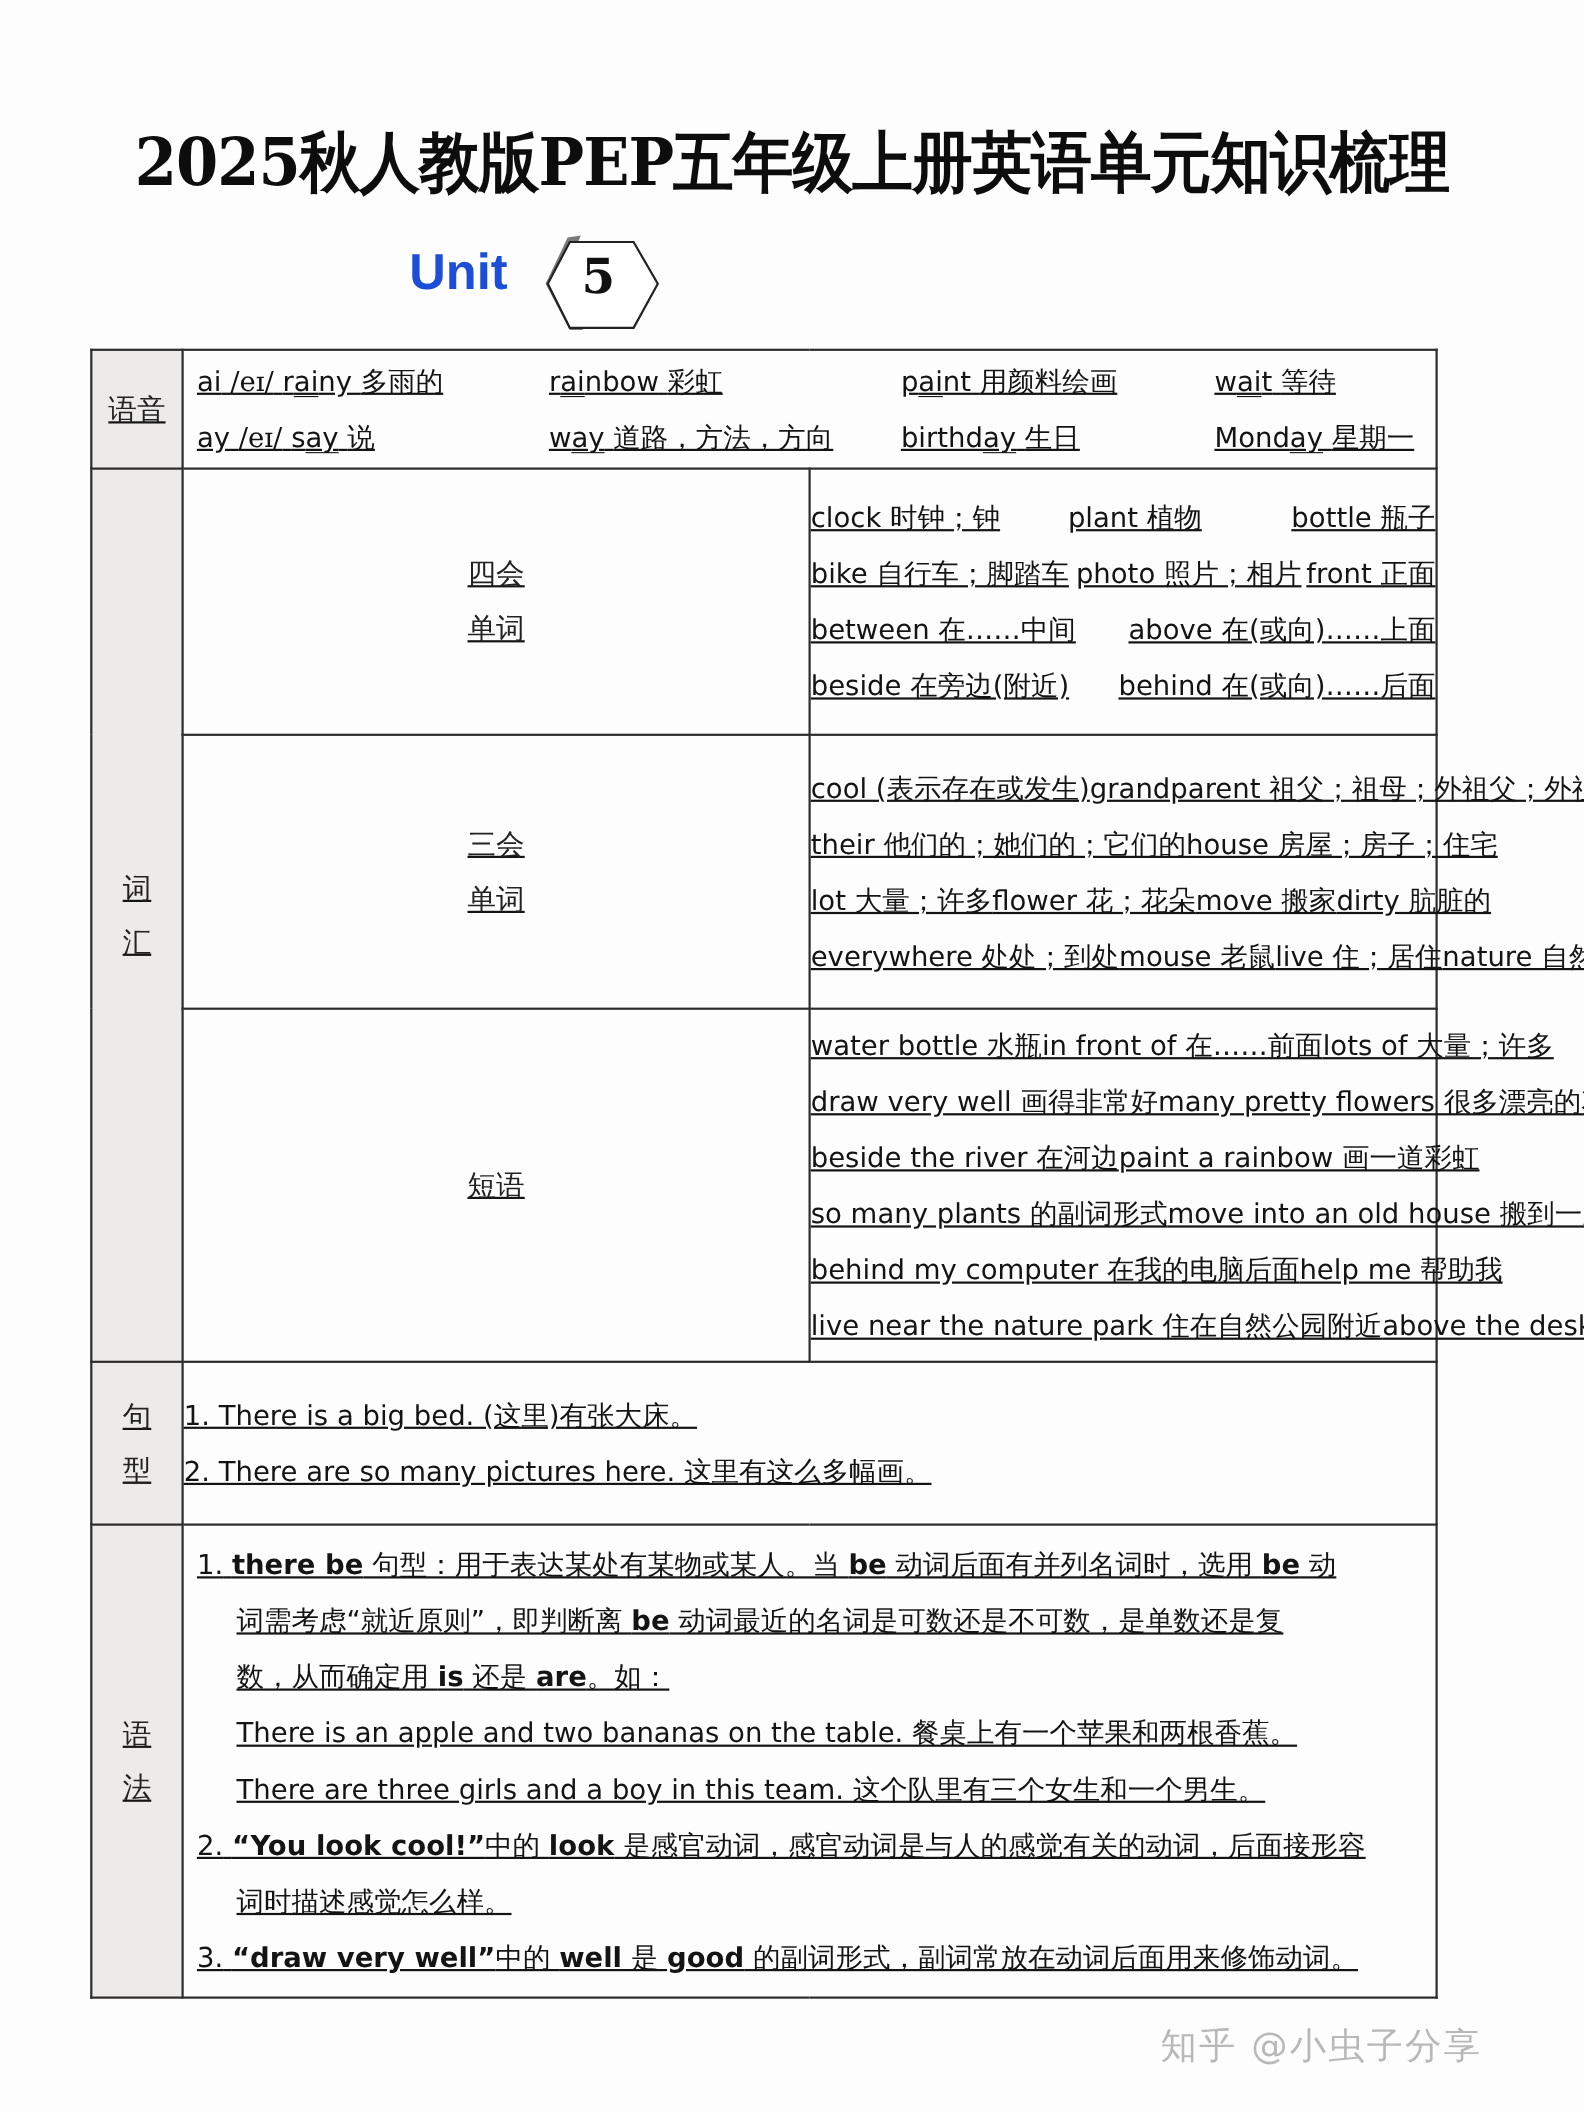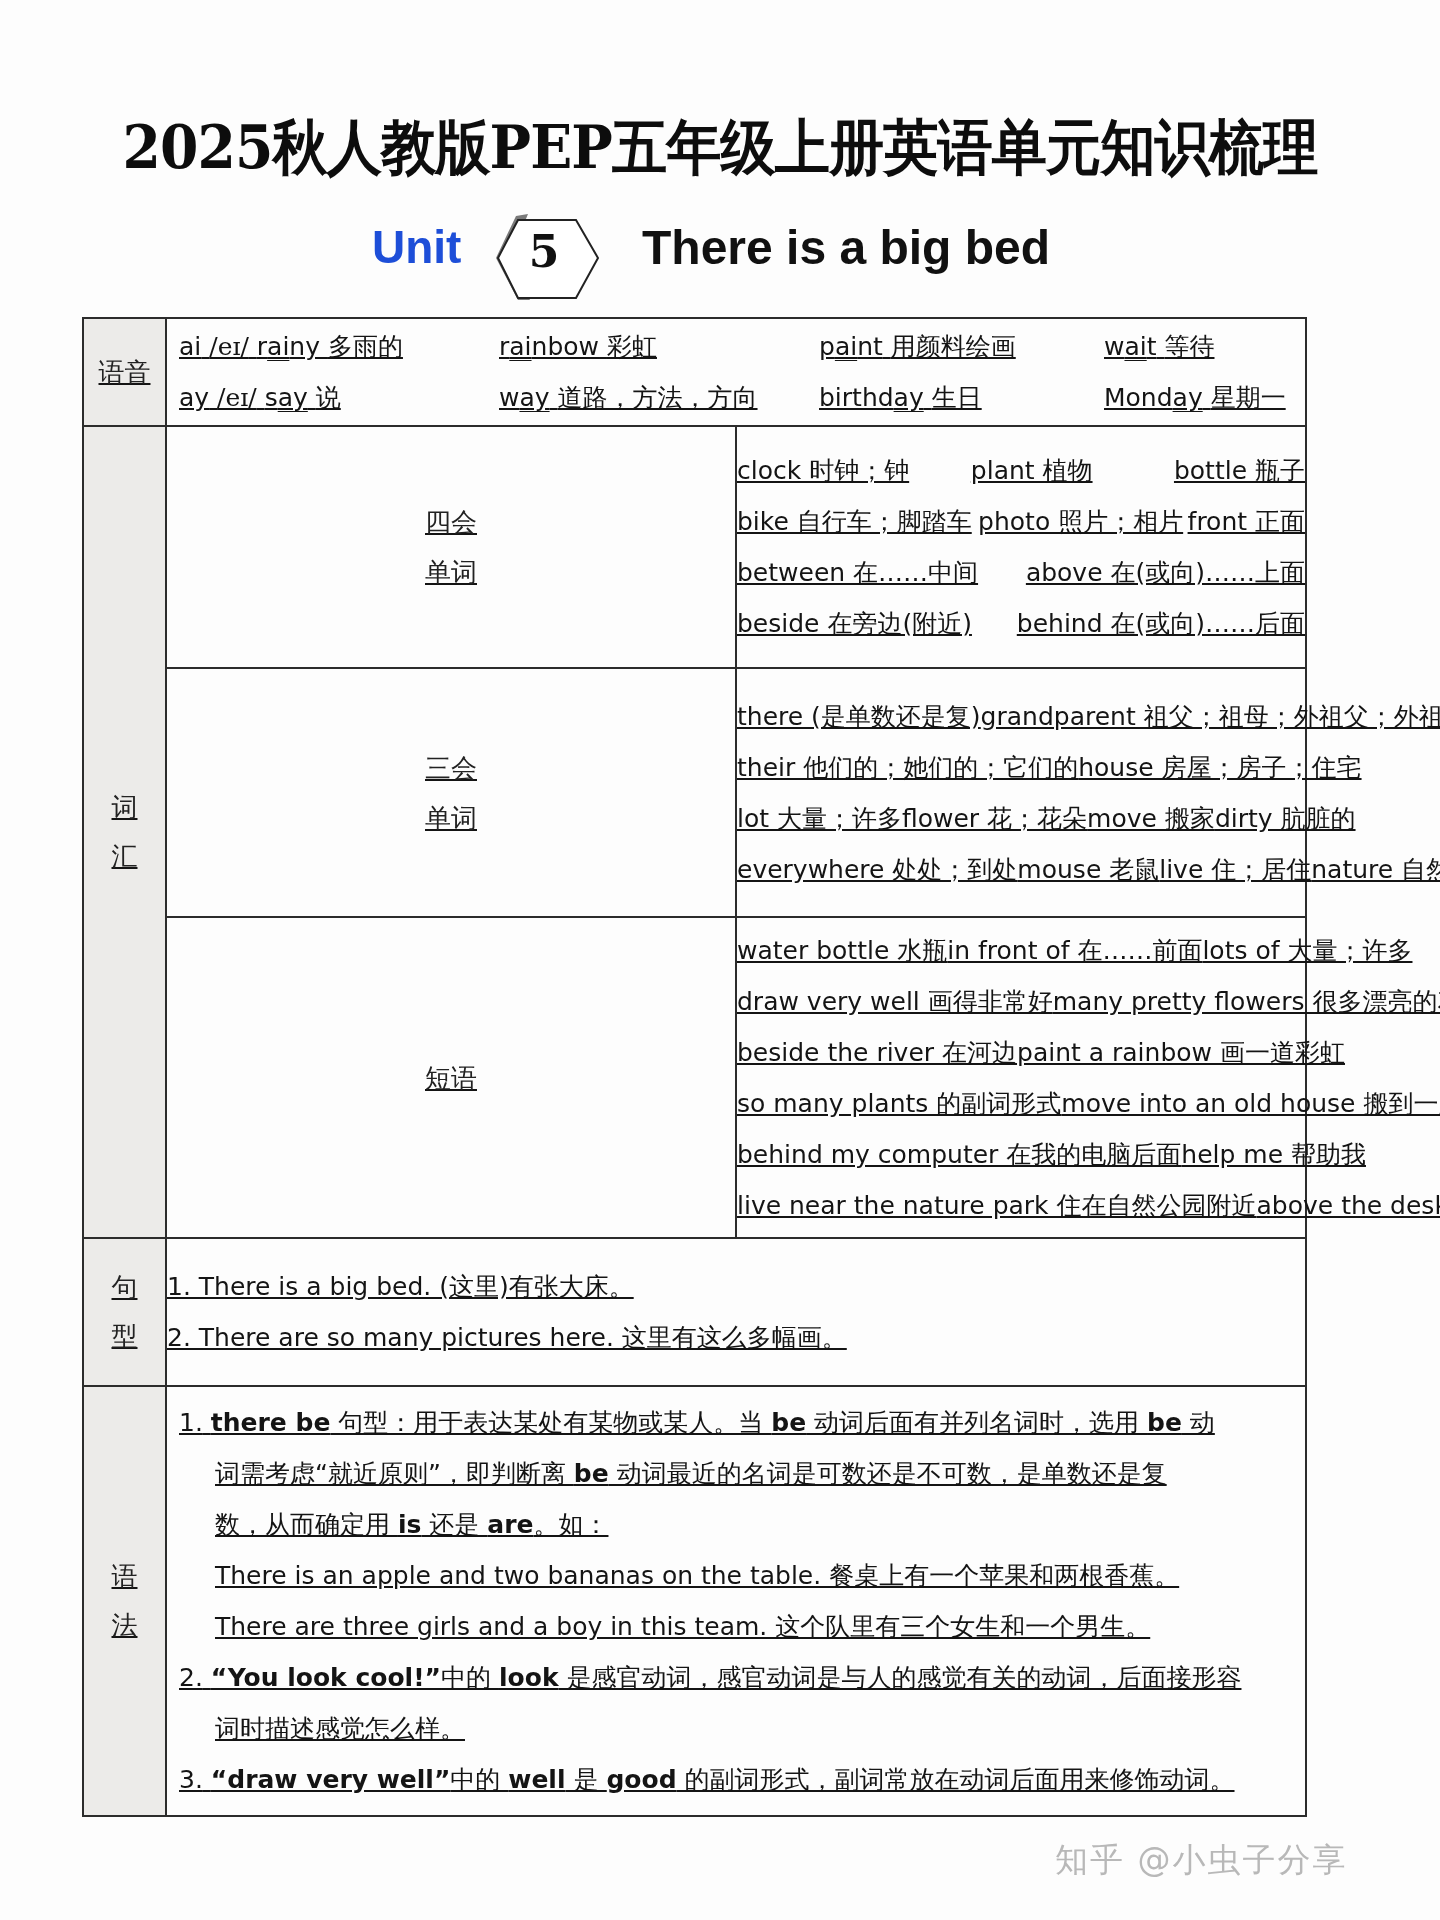--- a/index.html
+++ b/index.html
@@ -60,21 +60,20 @@
 
 <div class="unit-line">
   <span class="unit-word">Unit</span>
   <div class="hex-wrap">
     <svg width="112" height="90" viewBox="0 0 112 90">
       <polygon points="28,4 40,2 22,46 42,88 30,88 8,46" fill="#7a7a7a"></polygon>
       <polygon points="30,8 88,8 110,46 88,86 30,86 10,46" fill="#fff" stroke="#222" stroke-width="2"></polygon>
     </svg>
     <div class="hex-num">5</div>
   </div>
-  <span class="unit-title">There is a big bed</span>
 </div>
 
 <table class="sheet">
 
   <tbody>
       <tr style="height:108px">
     <td class="lab">语音</td>
     <td class="content" colspan="2">
       <div style="padding-left:12px">
         <div class="row">
@@ -154,21 +153,21 @@
     </td>
   </tr>
 
   <tr style="height:249px">
     <td class="sub">
       <div>三会</div>
       <div>单词</div>
     </td>
     <td class="content pad">
       <div class="row">
-        <span class="cell" style="width:418px">there (是单数还是复)</span>
+        <span class="cell" style="width:418px">cool (表示存在或发生)</span>
         <span class="cell">grandparent 祖父；祖母；外祖父；外祖母</span>
       </div>
       <div class="row">
         <span class="cell" style="width:418px">their 他们的；她们的；它们的</span>
         <span class="cell">house 房屋；房子；住宅</span>
       </div>
       <div class="row">
         <span class="cell" style="width:302px">lot 大量；许多</span>
         <span class="cell" style="width:232px">flower 花；花朵</span>
         <span class="cell" style="width:198px">move 搬家</span>

